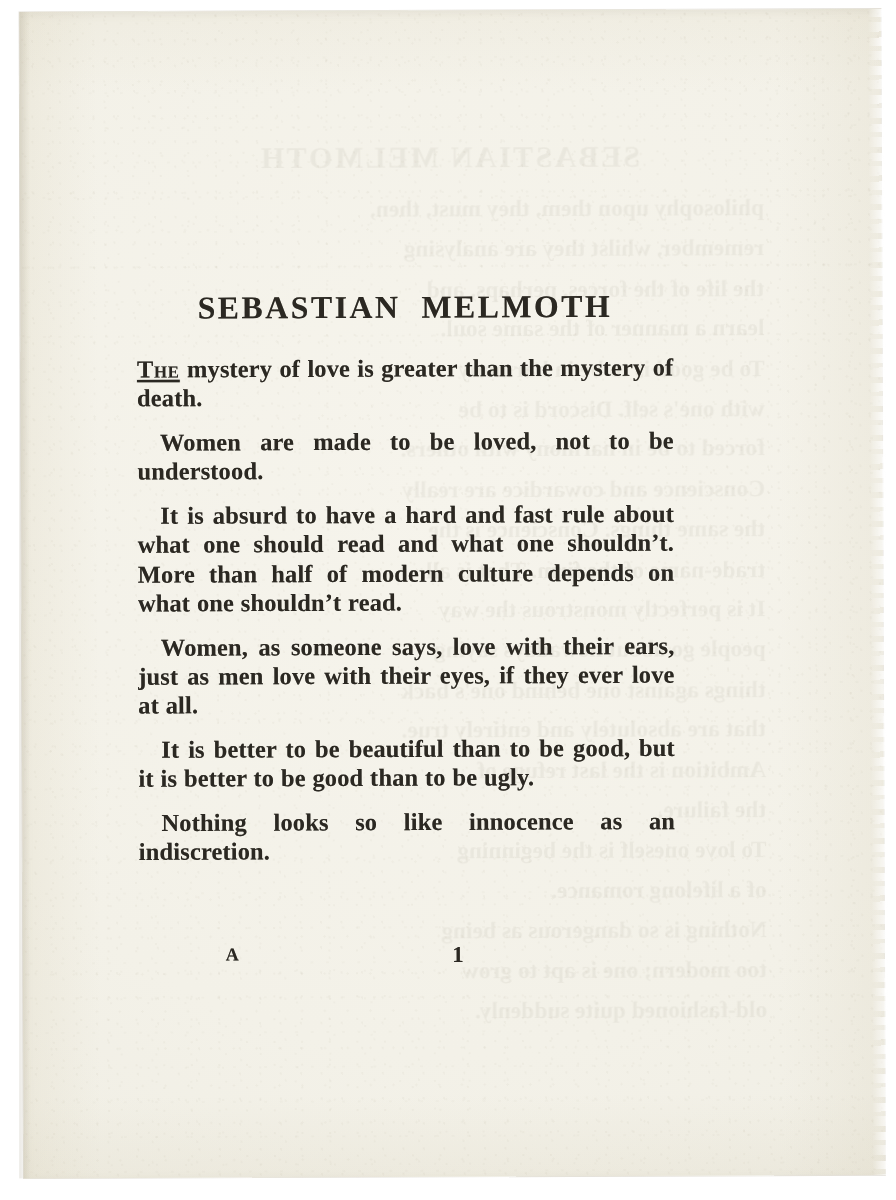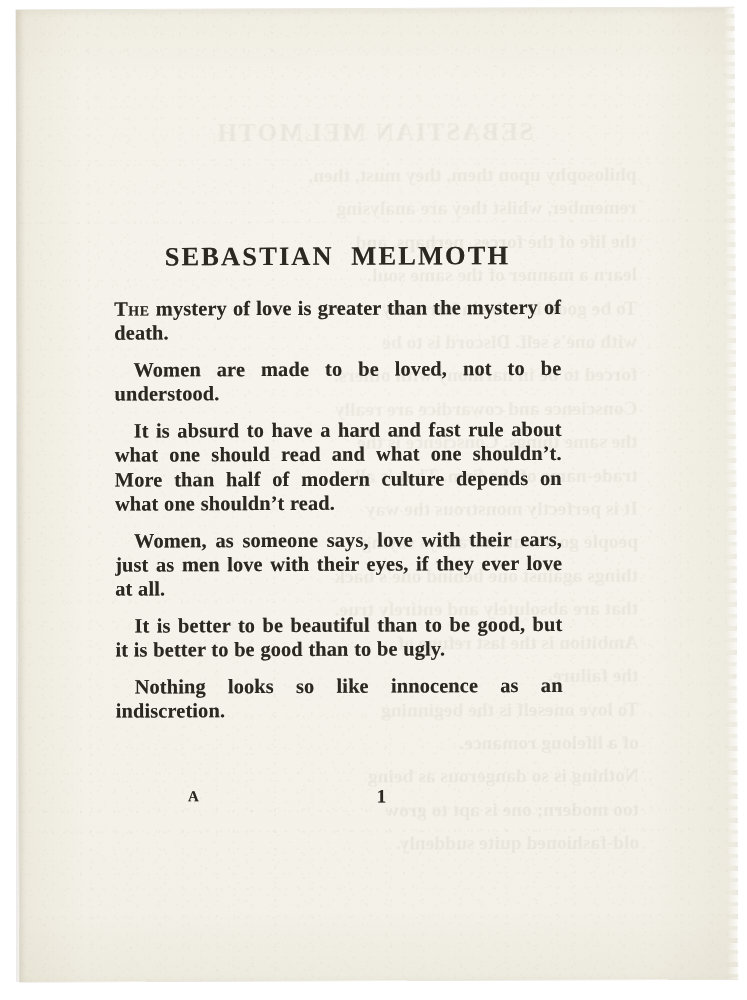--- a/index.html
+++ b/index.html
@@ -153,20 +153,21 @@
     letter-spacing: 0.12px;
     word-spacing: 0.4px;
   }
   .para.first { text-indent: 0; }
 
   
   .smallcaps {
     font-variant: small-caps;
     font-weight: 700;
     letter-spacing: 0.6px;
+    text-decoration: underline;
   }
 
   
   #typeblock, #footer {
     text-shadow: 0 0 0.35px rgba(43,40,34,0.45);
   }
 
   
   #footer {
     position: absolute;

